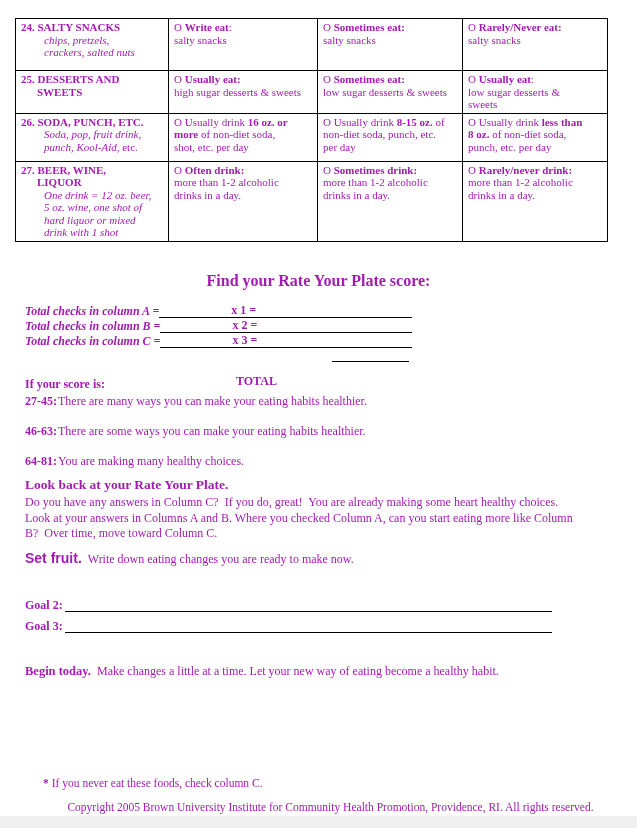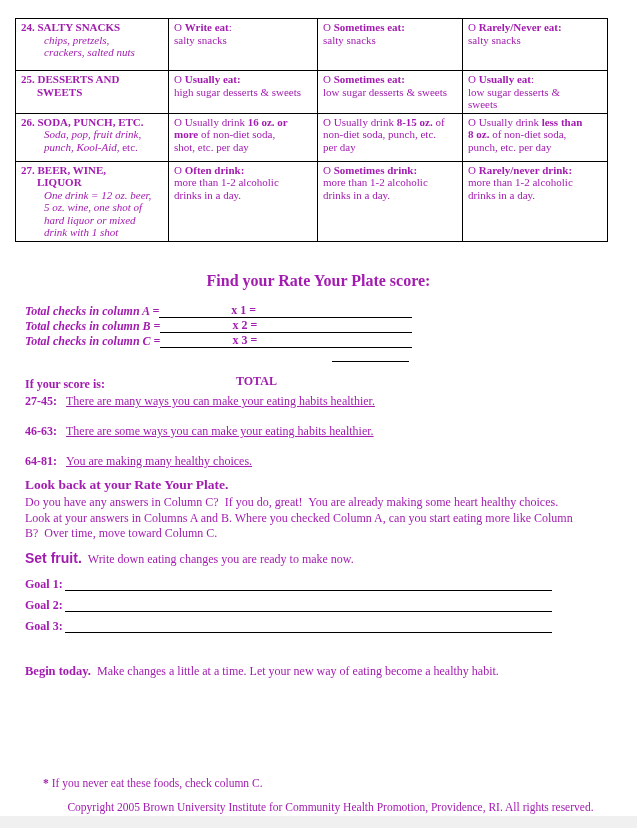--- a/index.html
+++ b/index.html
@@ -24,21 +24,21 @@
   .score-label{white-space:pre;font-style:italic;}
   .u1{width:70px;height:14px;border-bottom:1px solid #000;}
   .mult{border-bottom:1px solid #000;padding:0 2px;white-space:pre;}
   .u2{flex:1;height:14px;border-bottom:1px solid #000;}
   .total-label{position:absolute;left:236px;top:346px;font-size:12px;font-weight:bold;margin-top:28px;}
   .total-line{position:absolute;left:332px;top:348px;width:77px;height:13px;border-bottom:1px solid #000;}
 
   
   .if-heading{position:absolute;left:25px;top:377px;font-size:12px;font-weight:bold;}
   .range-line{position:absolute;left:25px;font-size:12px;}
-  .range-line .txt{margin-left:9px;text-decoration:underline;}
+  .range-line .txt{margin-left:1px;}
 
   
   .lb-heading{position:absolute;left:25px;top:477px;font-size:13.5px;font-weight:bold;}
   .lb-body{position:absolute;left:25px;top:495px;width:603px;font-size:12px;
            line-height:15.5px;white-space:pre-wrap;}
 
   
   .set-goals{position:absolute;left:25px;top:550px;font-size:12px;}
   .sg-heading{font-family:"Liberation Sans",sans-serif;font-weight:bold;font-size:14px;}
   .sg-sub{margin-left:6px;}
@@ -161,24 +161,20 @@
   <div class="range-line" style="top:424px"><span class="b">46-63:</span><span class="txt">There are some ways you can make your eating habits healthier.</span></div>
   <div class="range-line" style="top:454px"><span class="b">64-81:</span><span class="txt">You are making many healthy choices.</span></div>
 
   <div class="lb-heading">Look back at your Rate Your Plate.</div>
   <div class="lb-body">Do you have any answers in Column C?  If you do, great!  You are already making some heart healthy choices.
 Look at your answers in Columns A and B. Where you checked Column A, can you start eating more like Column
 B?  Over time, move toward Column C.</div>
 
   <div class="set-goals"><span class="sg-heading">Set fruit.</span><span class="sg-sub">Write down eating changes you are ready to make now.</span></div>
 
-  <div class="goal-row" style="top:576px">
-      <span>Goal 1:</span>
-      <span class="goal-line"></span>
-    </div>
   <div class="goal-row" style="top:597px">
       <span>Goal 2:</span>
       <span class="goal-line"></span>
     </div>
   <div class="goal-row" style="top:618px">
       <span>Goal 3:</span>
       <span class="goal-line"></span>
     </div>
 
   <div class="begin-line"><span class="b">Begin today.</span><span class="txt">Make changes a little at a time.  Let your new way of eating become a healthy habit.</span></div>

